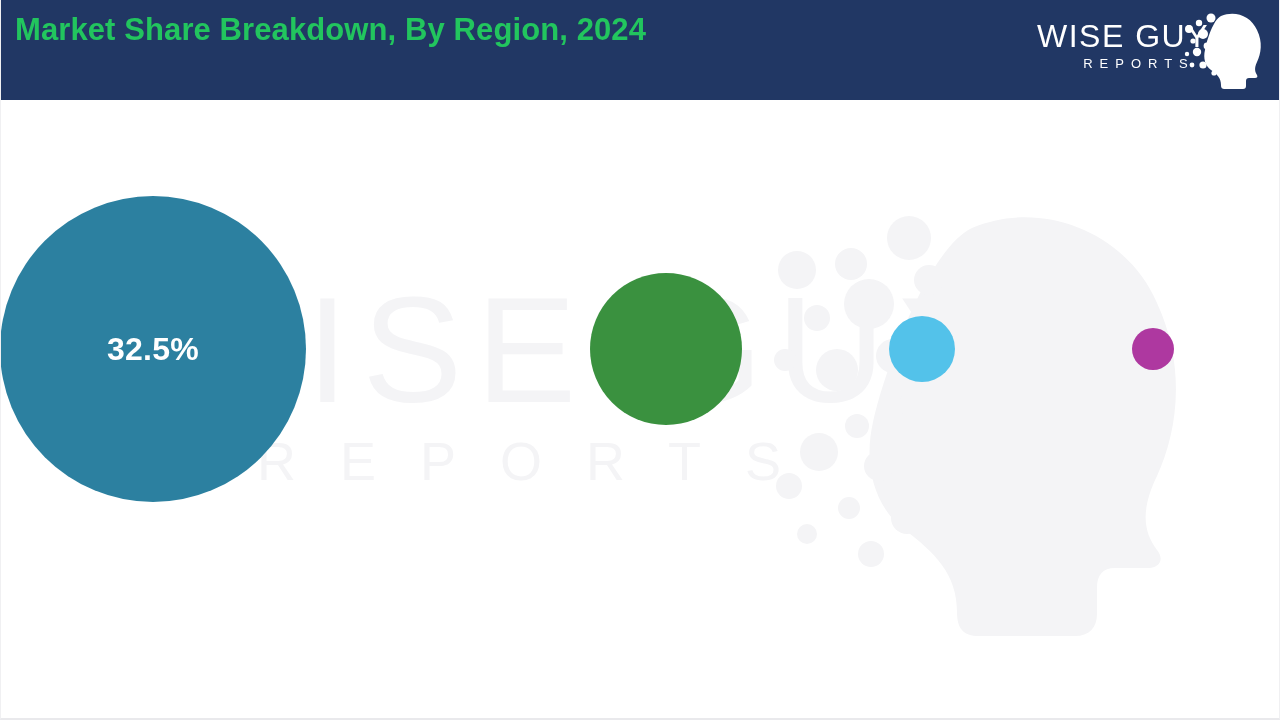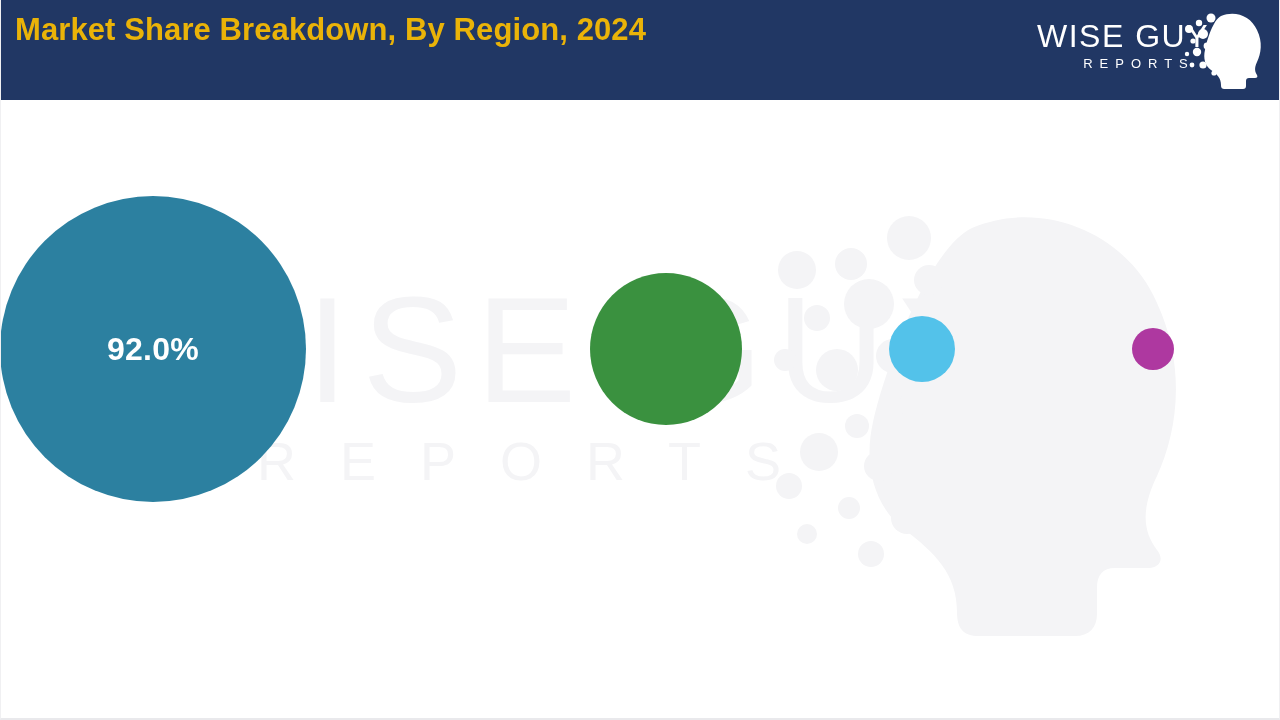--- a/index.html
+++ b/index.html
@@ -32,21 +32,21 @@
     height: 100px;
     background: #213764;
     overflow: hidden;
   }
   #header-title {
     position: absolute;
     left: 14px;
     top: 12px;
     font-size: 31px;
     font-weight: bold;
-    color: #eab308;
+    color: #22c55e;
     letter-spacing: 0.1px;
     white-space: nowrap;
   }
 
   
   #logo {
     position: absolute;
     right: 14px;
     top: 8px;
     width: 230px;
@@ -211,21 +211,21 @@
           <circle cx="150" cy="310" r="16"></circle>
           <circle cx="50" cy="326" r="10"></circle>
           <circle cx="114" cy="346" r="13"></circle>
           <circle cx="186" cy="126" r="12"></circle>
           <circle cx="196" cy="254" r="10"></circle>
         </g>
       </svg>
     </div>
 
     <div class="bubble" style="left:-1px; top:96px; width:306px; height:306px; background:#2C80A0;">
-      <span class="bubble-value">92.0%</span>
+      <span class="bubble-value">32.5%</span>
     </div>
 
 
     <div class="bubble" style="left:589px; top:173px; width:152px; height:152px; background:#3A913F;">
       <span class="bubble-value" style="font-size:22px;"></span>
     </div>
 
     <div class="bubble" style="left:888px; top:216px; width:66px; height:66px; background:#53C2EA;">
       <span class="bubble-value" style="font-size:14px;"></span>
     </div>

